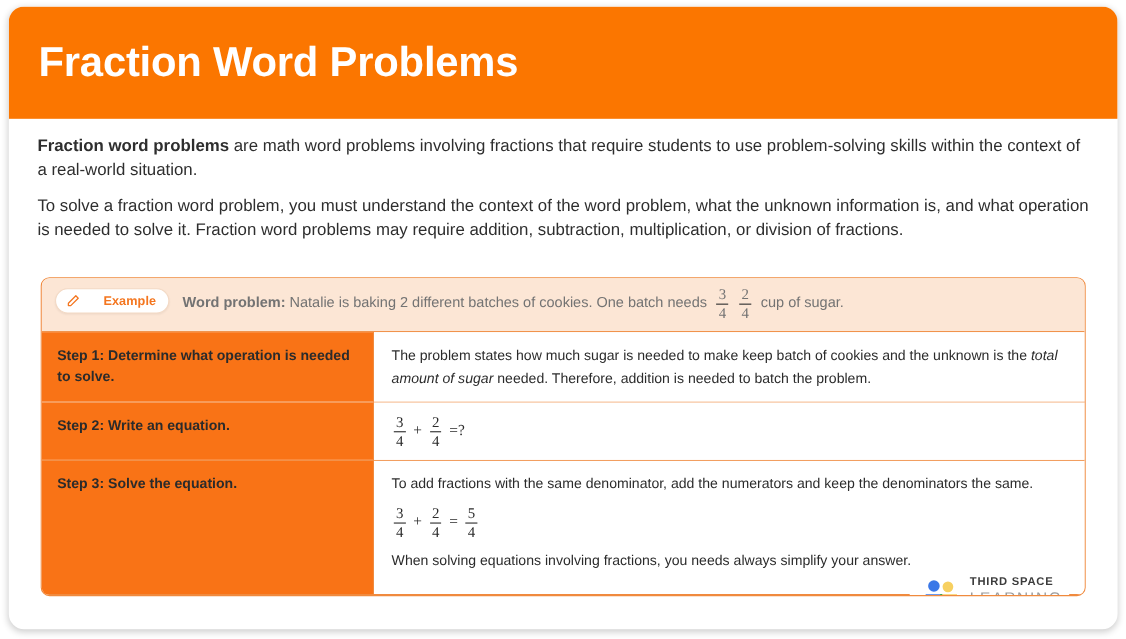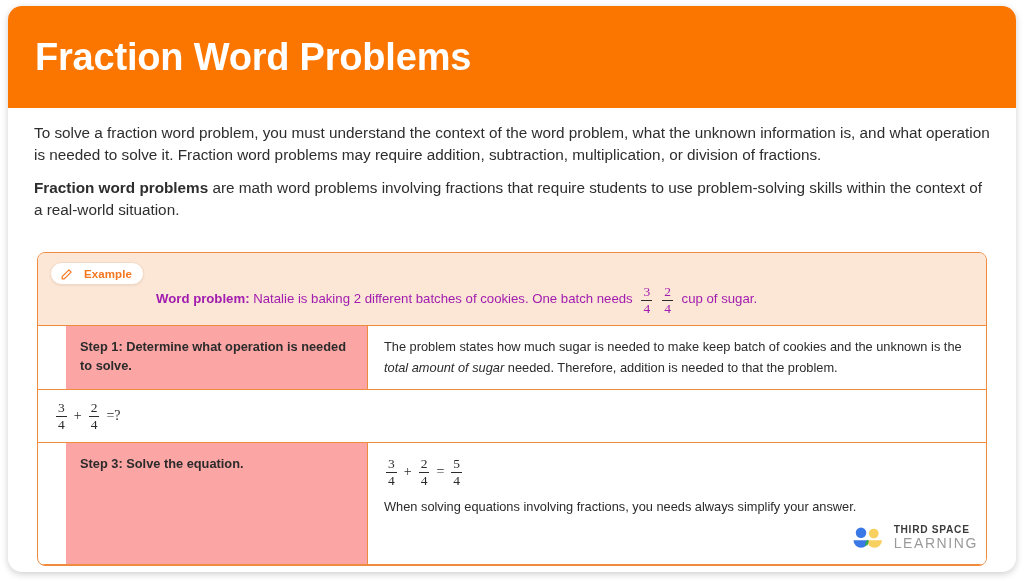--- a/index.html
+++ b/index.html
@@ -75,62 +75,60 @@
     background: #FCE6D5;
     padding: 8px 12px 10px 12px;
     display: flex;
     align-items: flex-start;
     border-bottom: 1.6px solid #F08A3E;
   }
   .badge {
     flex: 0 0 auto;
     display: inline-flex;
     align-items: center;
-    gap: 11px;
+    gap: 21px;
     background: #ffffff;
     border: 1px solid #f3d9c4;
     border-radius: 999px;
     padding: 4px 11px 4px 9px;
     margin-top: 1px;
     box-shadow: 0 1px 2px rgba(0,0,0,0.06);
   }
   .badge-label {
     color: #F4761F;
     font-size: 11.5px;
     font-weight: bold;
     letter-spacing: 0.1px;
   }
   .pencil-icon { display:block; width: 13px; height: 13px; }
 
   .ex-head-text {
     margin-left: 12px;
     font-size: 13.2px;
     line-height: 1.78;
-    color: #a21caf;
-    margin-top: 24px;
+    color: #737373;
   }
   .ex-head-text b { font-weight: bold; }
 
   .ex-row {
     display: flex;
     border-bottom: 1.6px solid #F08A3E;
   }
   .ex-row:last-child { border-bottom: none; }
 
   .cell-left {
     flex: 0 0 302px;
-    background: #fca5a5;
+    background: #f97316;
     border-right: 1.6px solid #F08A3E;
     padding: 11px 14px;
     box-sizing: border-box;
     font-size: 12.8px;
     font-weight: bold;
     line-height: 1.5;
     color: #2b2b2b;
-    margin-left: 28px;
   }
   .cell-right {
     flex: 1 1 auto;
     background: #ffffff;
     padding: 11px 16px;
     box-sizing: border-box;
     font-size: 12.8px;
     line-height: 1.62;
     color: #2b2b2b;
   }
@@ -162,21 +160,21 @@
   }
   .frac .num { font-size: 13.5px; padding: 0 2px 1px 2px; }
   .frac .den { font-size: 13.5px; padding: 1px 2px 0 2px; border-top: 1px solid #2b2b2b; }
   .op { margin: 0 5px; font-size: 14px; }
   .math-inline { margin: 0 5px; }
   .eqline { margin: 3px 0 10px 0; }
 
   
   .logo-wrap {
     position: absolute;
-    right: 2px;
+    right: 14px;
     top: 268px;
     display: flex;
     align-items: center;
     gap: 9px;
     background: #ffffff;
     padding: 4px 6px 4px 10px;
   }
   .logo-mark { width: 36px; height: 24px; display:block; }
   .logo-text { line-height: 1.05; }
   .logo-l1 {
@@ -194,24 +192,24 @@
 </head>
 <body>
 
 <div class="card">
 
   <div class="header">
     <div class="header-title">Fraction Word Problems</div>
   </div>
 
   <div class="intro">
-    <p>To solve a fraction word problem, you must understand the context of the word problem, what the unknown information is, and what operation is needed to solve it. Fraction word problems may require addition, subtraction, multiplication, or division of fractions.</p>
     <p>
       <b>Fraction word problems</b><span> are math word problems involving fractions that require students to use problem-solving skills within the context of a real-world situation.</span>
     </p>
+    <p>To solve a fraction word problem, you must understand the context of the word problem, what the unknown information is, and what operation is needed to solve it. Fraction word problems may require addition, subtraction, multiplication, or division of fractions.</p>
   </div>
 
   <div class="ex-table">
 
     <div class="ex-head">
       <div class="badge">
         <span class="pencil-icon">
           <svg viewBox="0 0 24 24" width="13" height="13" fill="none" stroke="#F4761F" stroke-width="2.2" stroke-linecap="round" stroke-linejoin="round">
             <path d="M16.5 3.5l4 4L8 20H4v-4L16.5 3.5z"></path>
           </svg>
@@ -225,44 +223,46 @@
           </span><span class="math frac math-inline">
             <span class="num">2</span>
             <span class="den">4</span>
           </span><span> cup of sugar.</span><br>
       </div>
     </div>
 
     <div class="ex-row r1">
       <div class="cell-left">Step 1: Determine what operation is needed to solve.</div>
       <div class="cell-right">
-        <p><span>The problem states how much sugar is needed to make keep batch of cookies and the unknown is the </span><i>total amount of sugar</i><span> needed. Therefore, addition is needed to that the problem.</span></p>
+        <p><span>The problem states how much sugar is needed to make keep batch of cookies and the unknown is the </span><i>total amount of sugar</i><span> needed. Therefore, addition is needed to batch the problem.</span></p>
       </div>
     </div>
 
     <div class="ex-row r2">
+      <div class="cell-left">Step 2: Write an equation.</div>
       <div class="cell-right">
         <span class="math">
           <span class="frac">
               <span class="num">3</span>
               <span class="den">4</span>
             </span>
           <span class="op">+</span>
           <span class="frac">
               <span class="num">2</span>
               <span class="den">4</span>
             </span>
           <span class="op">=?</span>
         </span>
       </div>
     </div>
 
     <div class="ex-row r3">
       <div class="cell-left">Step 3: Solve the equation.</div>
       <div class="cell-right">
+        <p>To add fractions with the same denominator, add the numerators and keep the denominators the same.</p>
         <div class="eqline">
           <span class="math">
             <span class="frac">
                 <span class="num">3</span>
                 <span class="den">4</span>
               </span>
             <span class="op">+</span>
             <span class="frac">
                 <span class="num">2</span>
                 <span class="den">4</span>

